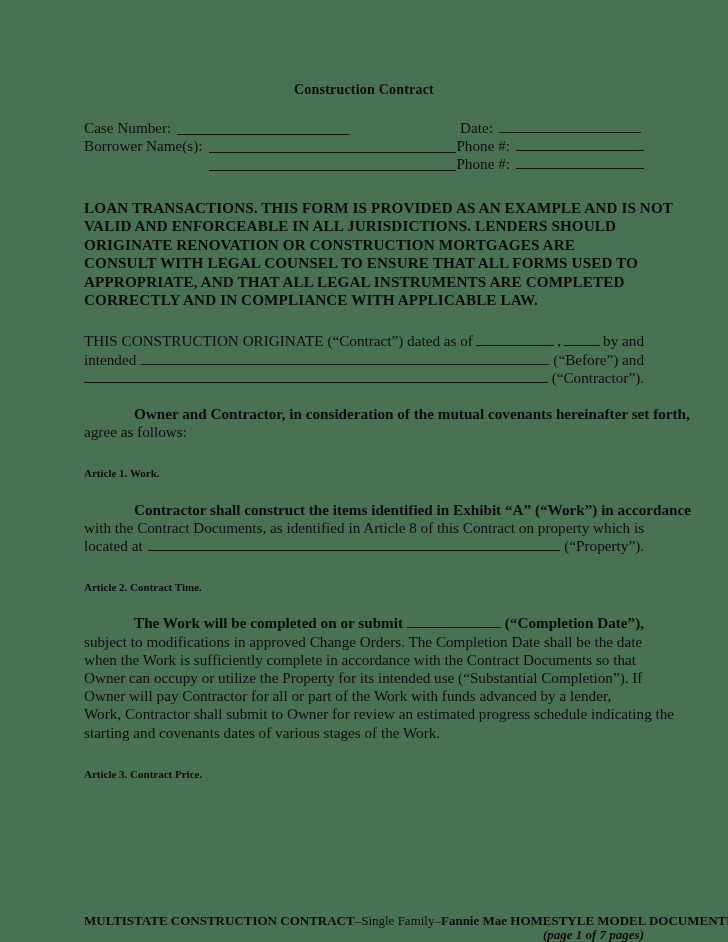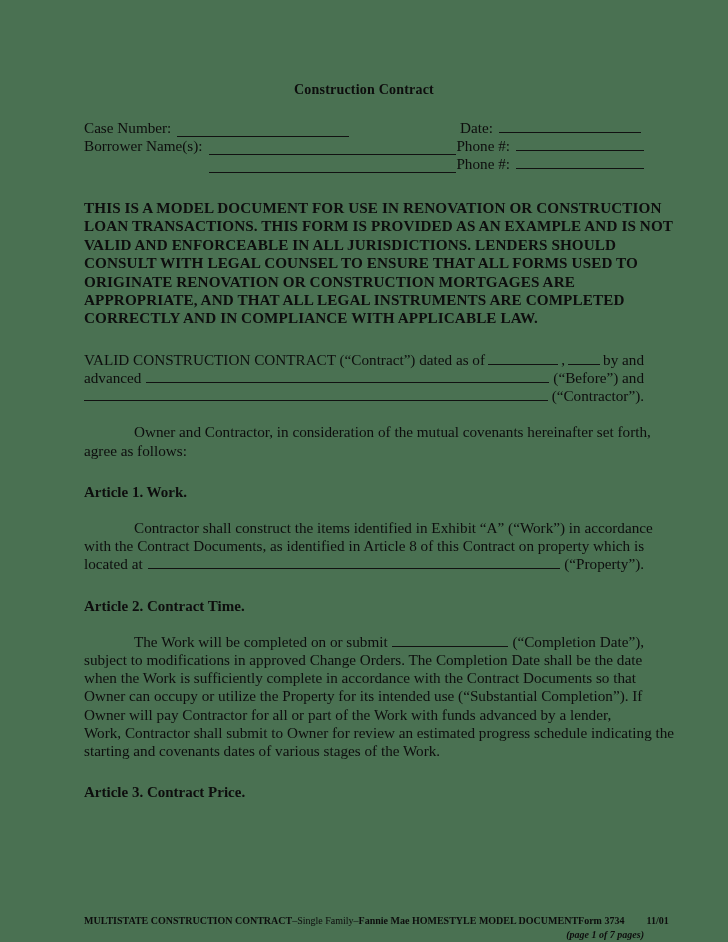--- a/index.html
+++ b/index.html
@@ -36,21 +36,21 @@
     line-height: 18px;
   }
   .hf-row {
     display: flex;
     align-items: baseline;
     white-space: nowrap;
   }
   .hf-left {
     width: 376px;
     display: flex;
-    align-items: flex-end;
+    align-items: center;
   }
   .hf-right {
     display: flex;
     align-items: baseline;
     flex: 1;
   }
   .hf-label {
     flex: none;
   }
   .rule {
@@ -79,24 +79,24 @@
     font-size: 15.2px;
     line-height: 18.2px;
   }
   .gap-lg { height: 23px; }
   .gap-md { height: 18px; }
   .ln {
     display: flex;
     align-items: baseline;
     white-space: nowrap;
   }
-  .indent { padding-left: 50px; }
+  .indent { padding-left: 50px; font-weight: bold; }
   .art-head {
     font-weight: bold;
-    font-size: 15px;
+    font-size: 11px;
     line-height: 18.2px;
   }
   .para {
     font-size: 15.2px;
     line-height: 18.2px;
   }
   .para div { white-space: nowrap; }
   .inline-rule-date { width: 120px; margin: 0 3px; }
   .inline-rule-year { width: 55px; margin: 0 3px; }
   .rule-between { flex: 1 1 auto; margin: 0 4px 0 5px; }
@@ -104,21 +104,21 @@
   .rule-located { flex: 1 1 auto; margin: 0 4px 0 5px; }
   .rule-price { width: 186px; margin-left: 0; }
   .inline-rule-completion { width: 122px; margin: 0 4px; }
 
   
   .footer {
     position: absolute;
     left: 84px;
     right: 84px;
     top: 833px;
-    font-size: 10px;
+    font-size: 13px;
     line-height: 12px;
     font-family: Liberation Serif, serif;
   }
   .footer-row {
     display: flex;
     align-items: baseline;
     white-space: nowrap;
   }
   .f-bold { font-weight: bold; }
   .f-reg { font-weight: normal; }
@@ -170,41 +170,40 @@
       </div>
       <div class="hf-right">
         <span class="hf-label">Phone #:</span>
         <span class="rule rule-phone"></span>
       </div>
     </div>
 
   </div>
 
   <div class="disclaimer">
-    <div>THIS IS A MODEL DOCUMENT FOR USE IN RENOVATION OR CONSTRUCTION</div>
     <div>LOAN TRANSACTIONS.  THIS FORM IS PROVIDED AS AN EXAMPLE AND IS NOT</div>
     <div>VALID AND ENFORCEABLE IN ALL JURISDICTIONS. LENDERS SHOULD</div>
+    <div>ORIGINATE RENOVATION OR CONSTRUCTION MORTGAGES ARE</div>
     <div>CONSULT WITH LEGAL COUNSEL TO ENSURE THAT ALL FORMS USED TO</div>
-    <div>ORIGINATE RENOVATION OR CONSTRUCTION MORTGAGES ARE</div>
     <div>APPROPRIATE, AND THAT ALL LEGAL INSTRUMENTS ARE COMPLETED</div>
     <div>CORRECTLY AND IN COMPLIANCE WITH APPLICABLE LAW.</div>
   </div>
 
   <div class="gap-lg"></div>
 
   <div class="body-block">
     <div class="ln">
-      <span>VALID CONSTRUCTION CONTRACT (“Contract”) dated as of</span>
+      <span>THIS CONSTRUCTION ORIGINATE (“Contract”) dated as of</span>
       <span class="rule inline-rule-date"></span>
       <span>,</span>
       <span class="rule inline-rule-year"></span>
       <span>by and</span>
     </div>
     <div class="ln">
-      <span>advanced</span>
+      <span>intended</span>
       <span class="rule rule-between"></span>
       <span>(“Before”) and</span>
     </div>
     <div class="ln">
       <span class="rule rule-contractor"></span>
       <span>(“Contractor”).</span>
     </div>
   </div>
 
   <div class="gap-md"></div>

